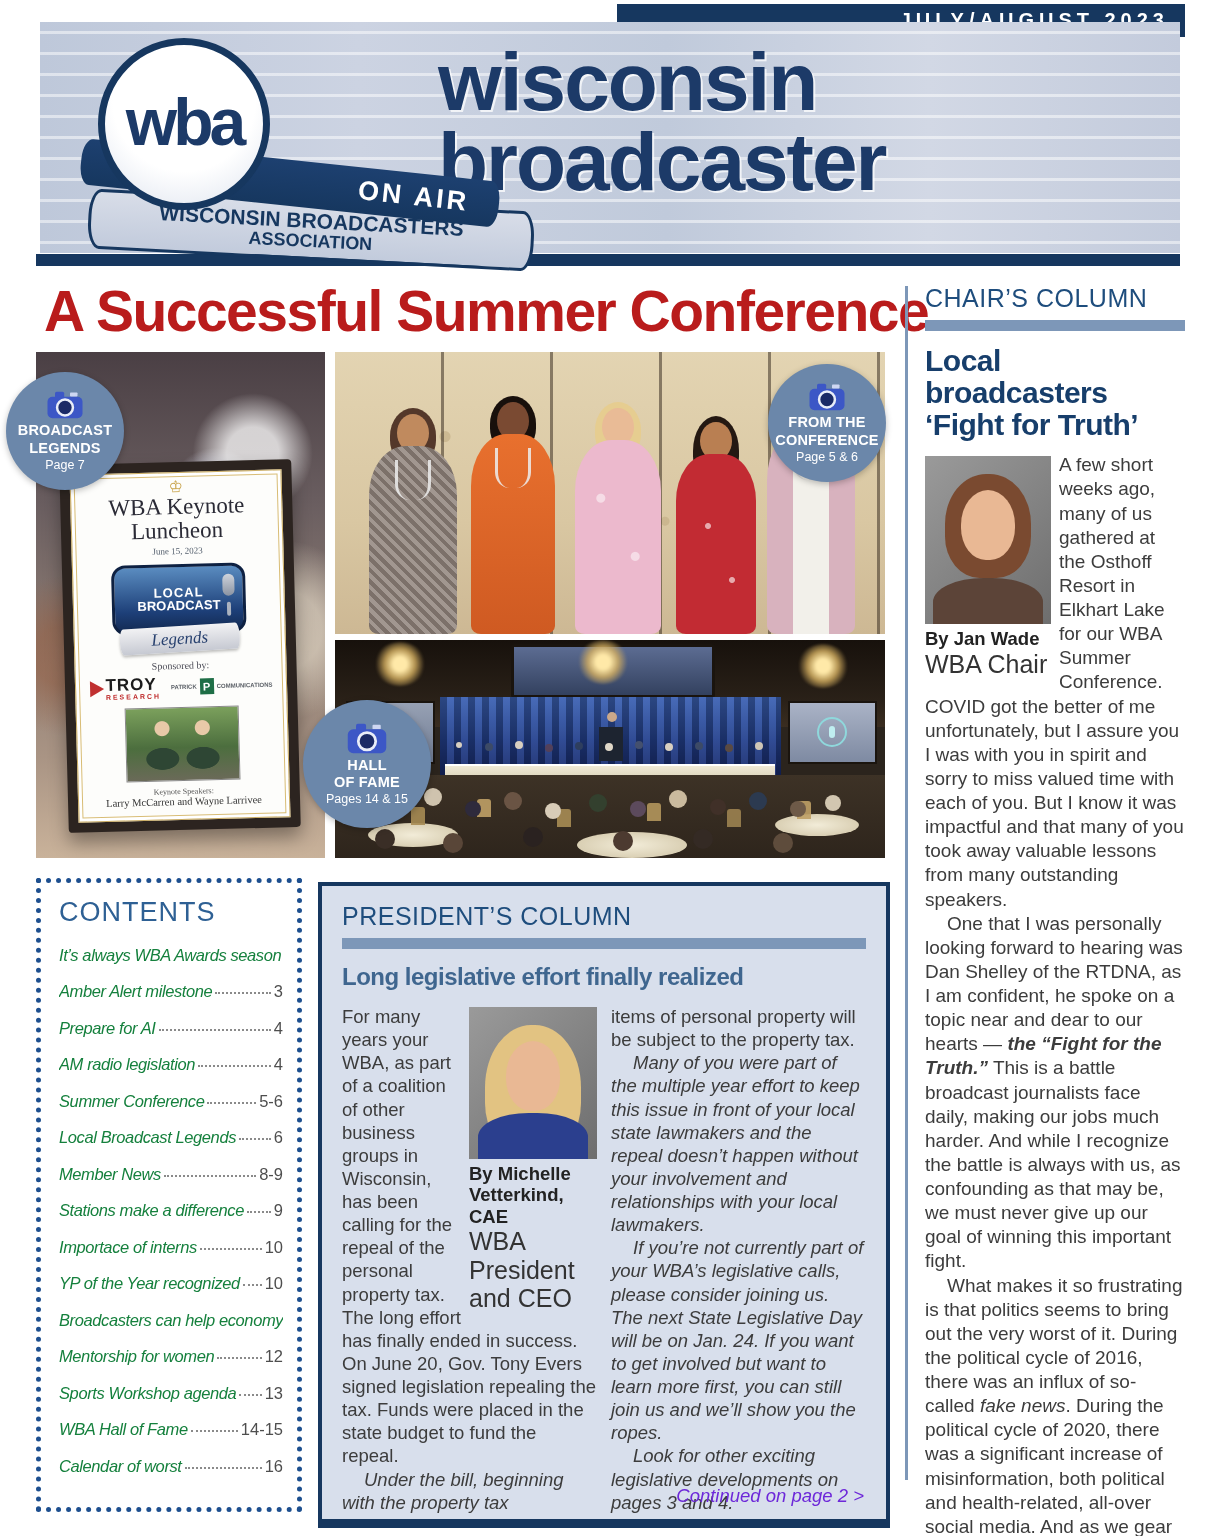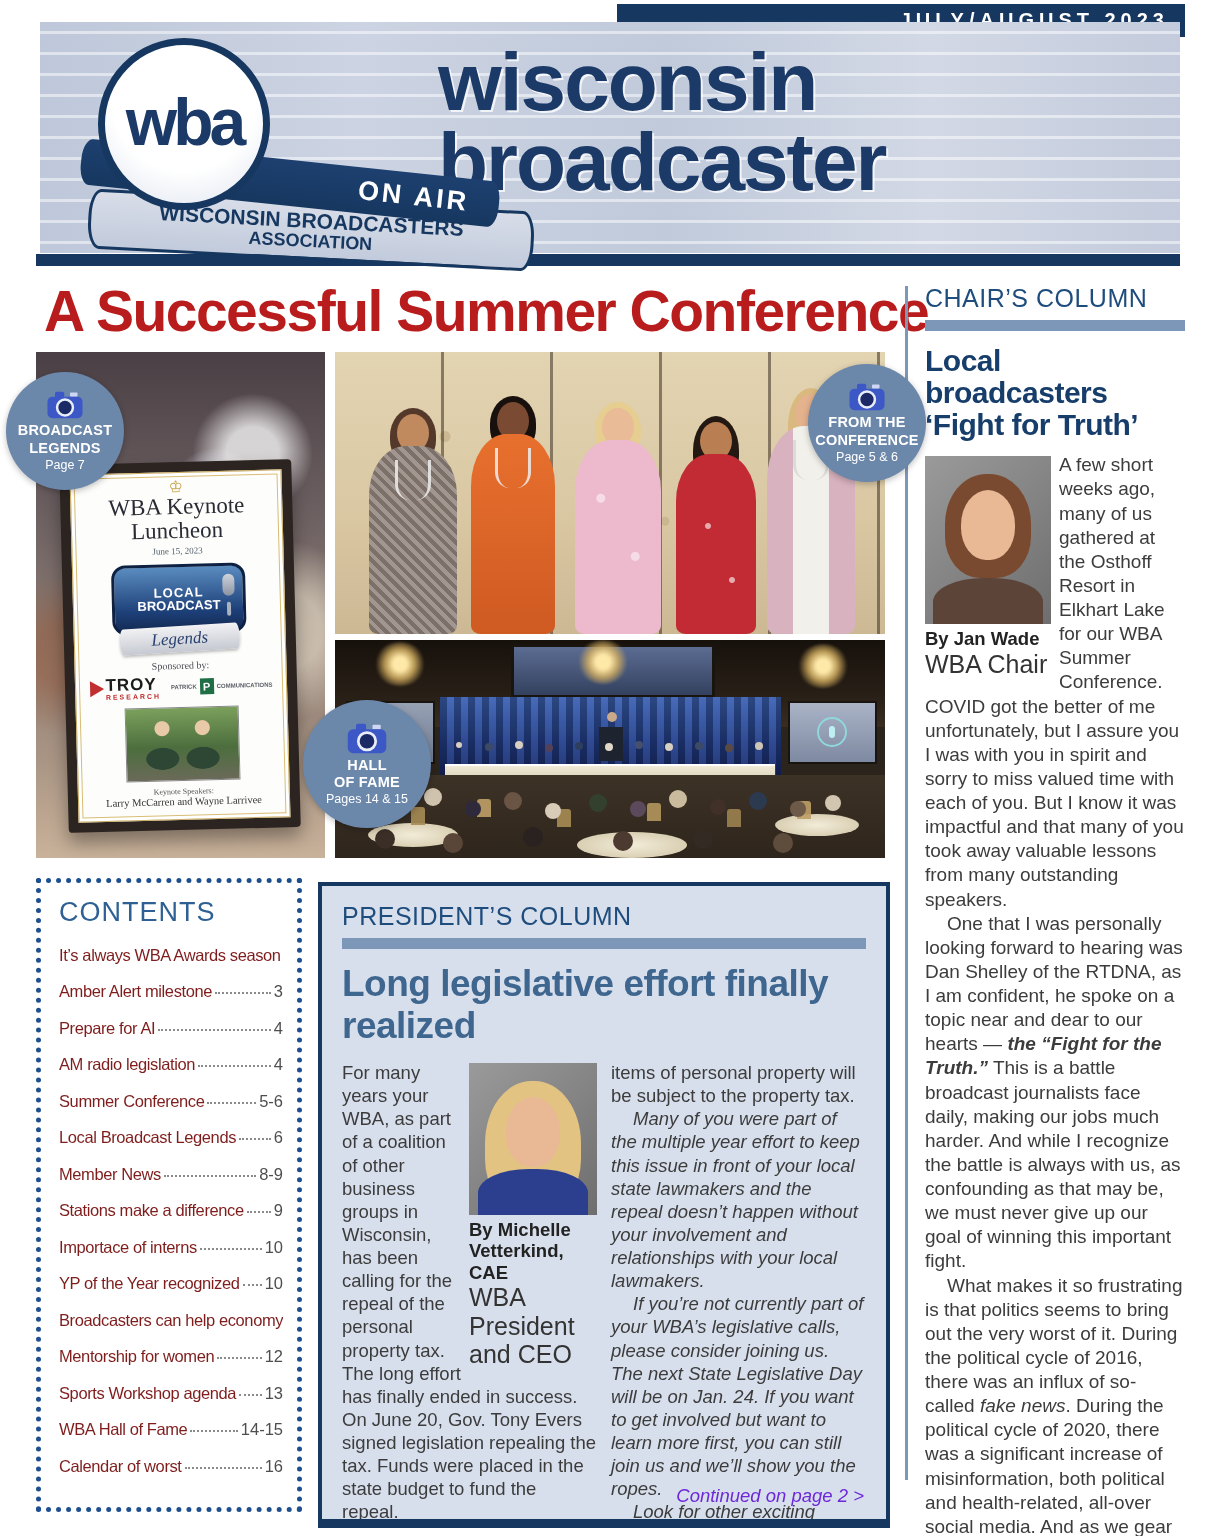--- a/index.html
+++ b/index.html
@@ -145,21 +145,21 @@
       370px 8px 0 0 #9c8250, 440px 0 0 0 #bfa066; opacity:.9; }
 
   
   .badge { position:absolute; border-radius:50%; background:#6b87aa; color:#fff; z-index:5;
     display:flex; flex-direction:column; align-items:center; justify-content:center; text-align:center;
     box-shadow:0 2px 6px rgba(0,0,0,.25); }
   .badge .b-line { font-weight:700; font-size:14.5px; line-height:1.2; letter-spacing:.2px; }
   .badge .b-page { font-size:12.5px; margin-top:1px; }
   .badge svg { margin-bottom:2px; }
   .badge-legends { left:6px; top:372px; width:118px; height:118px; }
-  .badge-conference { left:808px; top:364px; width:118px; height:118px; }
+  .badge-conference { left:768px; top:364px; width:118px; height:118px; }
   .badge-hof { left:303px; top:700px; width:128px; height:128px; }
 
   
   .col-divider { position:absolute; left:905px; top:286px; width:3px; height:1194px; background:#7d97b8; }
 
   
   .chair { position:absolute; left:925px; top:284px; width:260px; }
   .kicker { font-size:25px; color:#1e4d7d; letter-spacing:.5px; }
   .kicker-bar { height:11px; background:#7d97b8; margin-top:7px; }
   .chair-headline { margin-top:14px; font-size:30px; font-weight:700; color:#173e6b; line-height:1.07; letter-spacing:-.5px; }
@@ -182,29 +182,29 @@
   .byline-bold { font-weight:700; font-size:18.5px; color:#222; margin-top:4px; line-height:1.15; }
   .byline-role { font-size:25px; color:#333; line-height:1.15; }
   .bi { font-weight:700; font-style:italic; }
   .it { font-style:italic; }
 
   
   .contents { position:absolute; left:36px; top:878px; width:266px; height:634px;
     border:5px dotted #1d4f8f; box-sizing:border-box; padding:14px 14px 10px 18px; }
   .contents-title { font-size:27px; color:#2e6094; letter-spacing:1px; }
   .c-row { display:flex; align-items:baseline; margin-top:17.5px; white-space:nowrap; overflow:hidden; }
-  .c-label { font-size:16.5px; color:#7f1d1d; letter-spacing:-.4px; }
+  .c-label { font-size:16.5px; color:#15803d; letter-spacing:-.4px;font-style:italic; }
   .c-leader { flex:1; border-bottom:2.5px dotted #8a8a8a; margin:0 3px; transform:translateY(-3px); min-width:4px; }
   .c-page { font-size:16.5px; color:#4e4e4e; }
 
   
   .president { position:absolute; left:318px; top:882px; width:572px; height:646px;
     background:#d8dfec; border:4px solid #16375f; border-bottom-width:9px; box-sizing:border-box;
     padding:16px 20px; overflow:hidden; }
-  .pres-headline { margin-top:14px; font-size:37px; font-weight:700; color:#3f668f; letter-spacing:-.5px; }
+  .pres-headline { margin-top:14px; font-size:24px; font-weight:700; color:#3f668f; letter-spacing:-.5px; }
   .pres-cols { display:flex; gap:14px; margin-top:14px; }
   .pres-col { width:50%; font-size:18.5px; line-height:1.25; color:#3c3c3c; }
   .pres-col p { margin:0; }
   .pres-col p.ind { text-indent:22px;font-style:italic; }
   .pres-photo-block { float:right; width:128px; margin:2px 0 2px 8px; }
   .pres-photo-block .portrait { width:128px; height:152px; }
   .pres-continued { position:absolute; right:22px; bottom:12px; font-style:italic; font-size:18.5px; color:#6d28d9; }
 </style>
 </head>
 <body>

